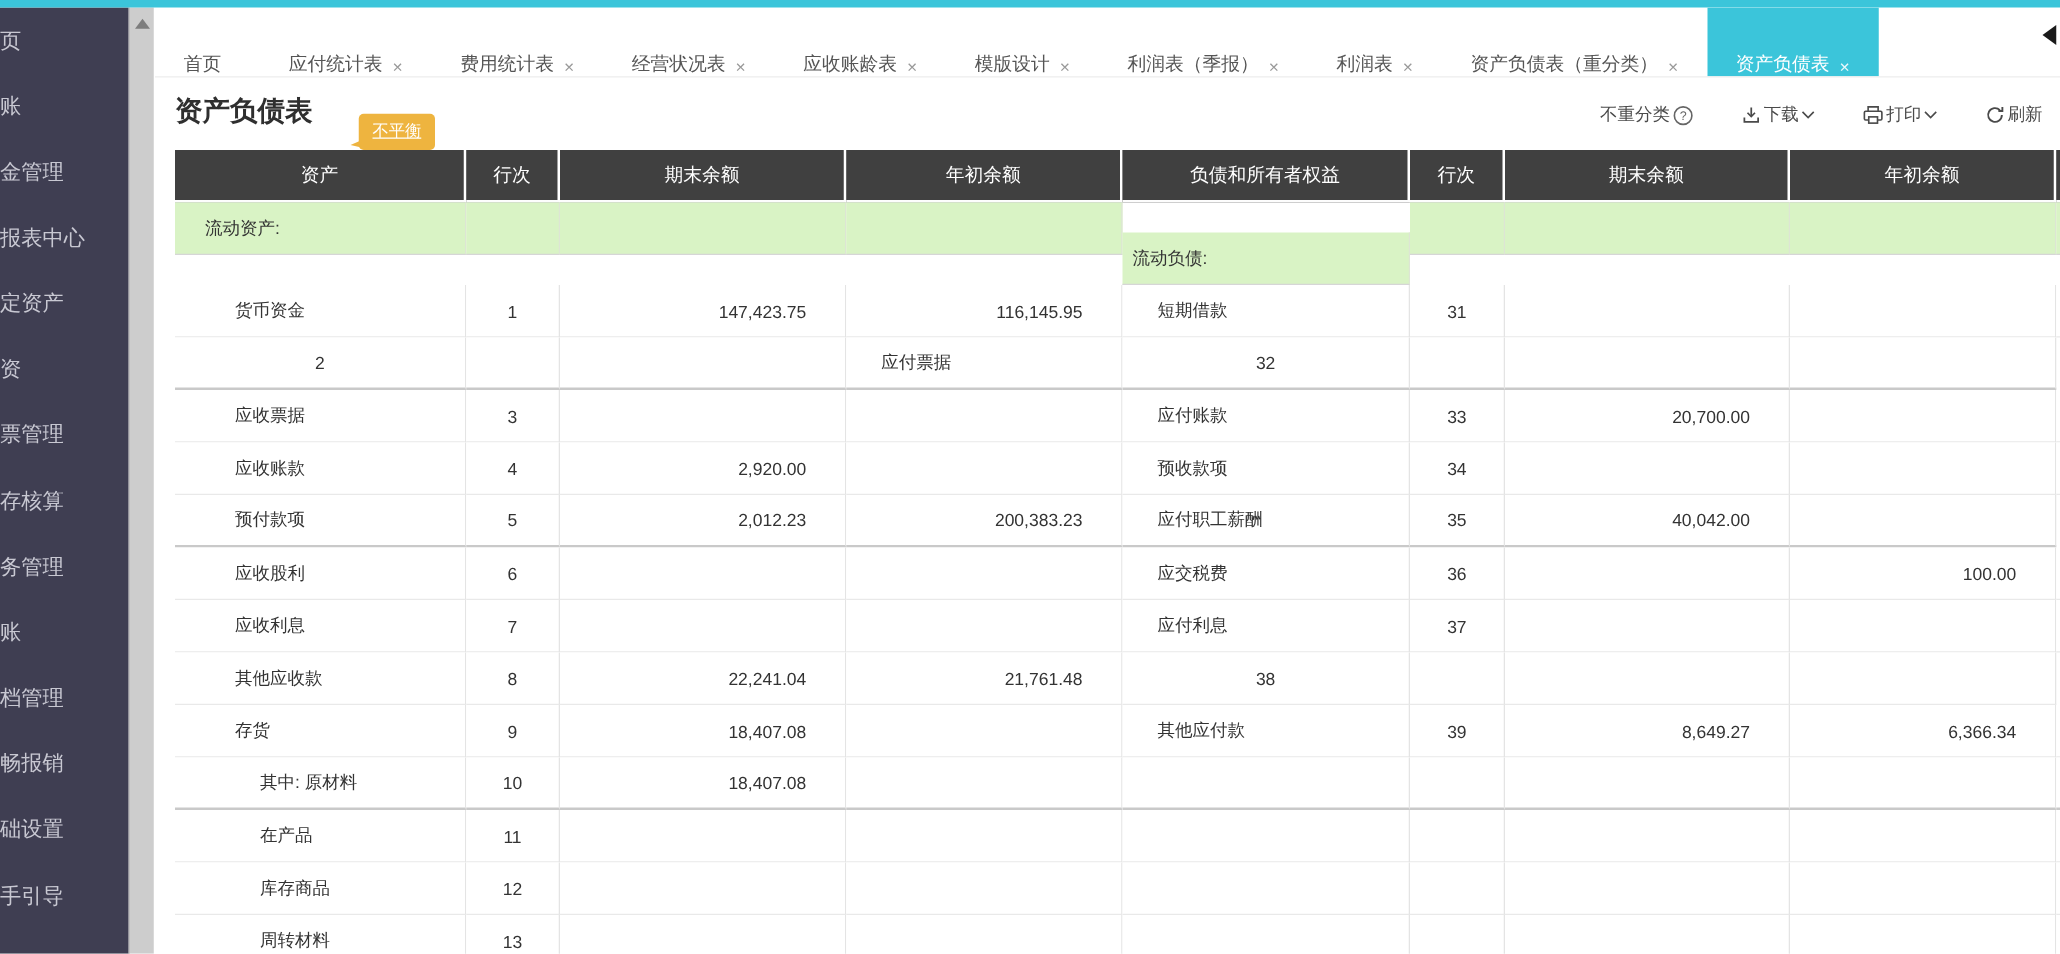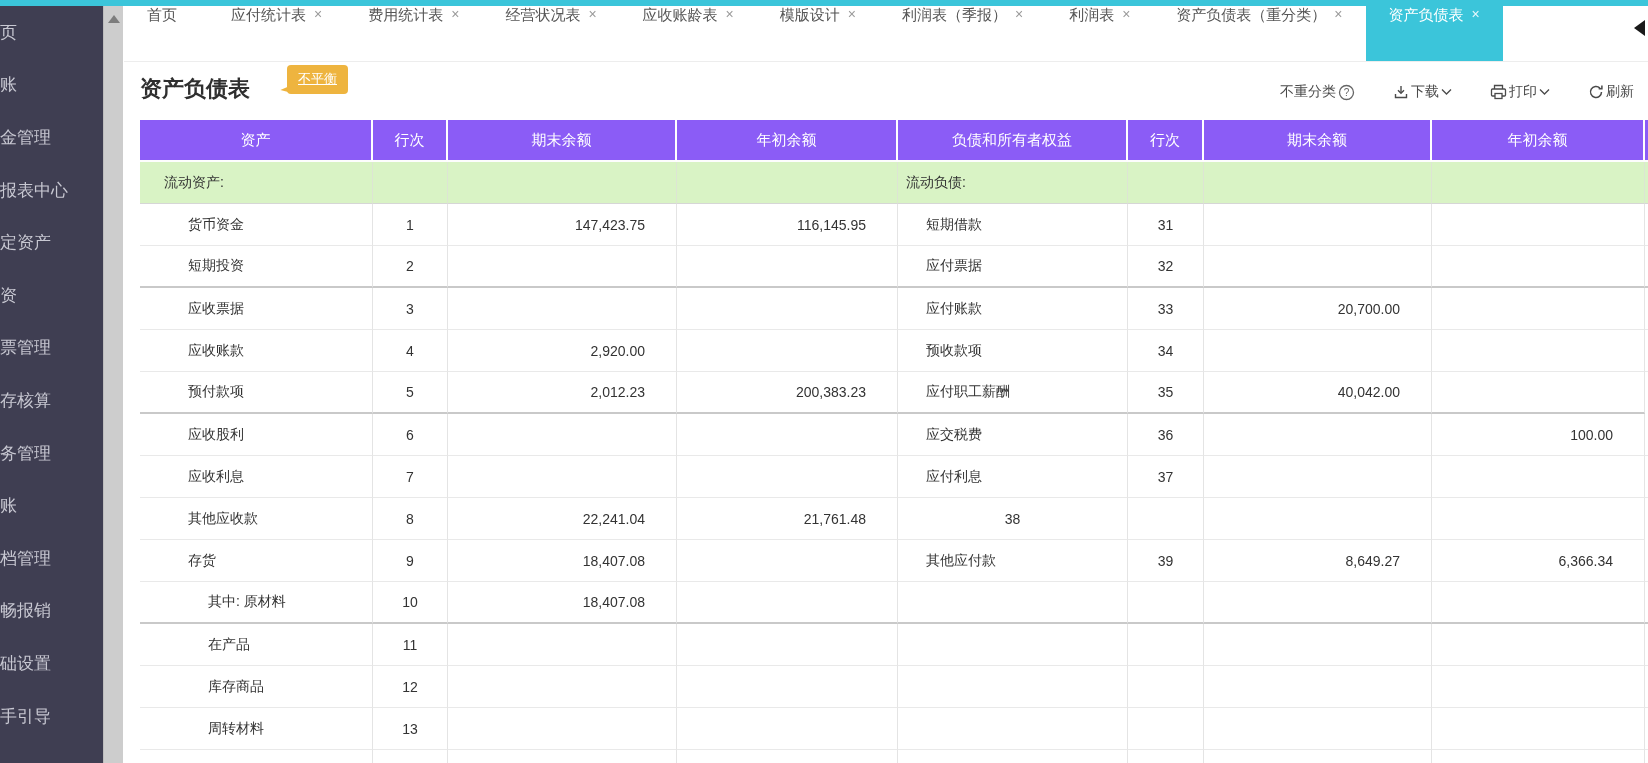--- a/index.html
+++ b/index.html
@@ -12,49 +12,49 @@
   
   .sidebar { position:absolute; left:0; top:6px; width:103px; height:757px; background:#3f3e52; overflow:hidden; }
   .side-item { height:52.6px; display:flex; align-items:center; color:#c8c8d2; font-size:17px; white-space:nowrap; overflow:hidden; cursor:pointer; }
   .side-scroll { position:absolute; left:103px; top:6px; width:20px; height:757px; background:#cdcdcd; border-left:1px solid #bdbdbd; }
   .scroll-up { position:absolute; top:9px; left:4px; width:0; height:0;
                border-left:6px solid transparent; border-right:6px solid transparent; border-bottom:8px solid #7d7d7d; }
 
   
   .tabbar { position:absolute; left:124px; top:6px; width:1524px; height:56px; background:#fff;
             display:flex; align-items:stretch; border-bottom:1px solid #ededed; overflow:hidden; }
-  .tab { display:flex; align-items:flex-start; padding:0 23px; font-size:15px; color:#555; cursor:pointer; white-space:nowrap; }
+  .tab { display:flex; align-items:flex-end; padding:0 23px; font-size:15px; color:#555; cursor:pointer; white-space:nowrap; }
   .tab-close { margin-left:8px; color:#9a9a9a; font-size:14px; }
   .tab.active { background:#3bc5da; color:#fff; }
   .tab.active .tab-close { color:#eaf9fc; }
   .tab-scroll-left { position:absolute; right:3px; top:20px; width:0; height:0;
             border-top:8px solid transparent; border-bottom:8px solid transparent; border-right:11px solid #1a1a1a; cursor:pointer; }
 
   
   .page-title { position:absolute; left:140px; top:74px; font-size:22px; font-weight:bold; color:#2f2f2f; }
-  .badge { position:absolute; left:287px; top:65px; background:#eeb43f; color:#fff; font-size:13px;
+  .badge { position:absolute; left:287px; top:91px; background:#eeb43f; color:#fff; font-size:13px;
            padding:5px 11px 6px; border-radius:4px; text-decoration:underline; }
   .badge::before { content:""; position:absolute; left:-6px; bottom:3px; width:0; height:0;
            border-top:6px solid transparent; border-right:8px solid #eeb43f; transform:rotate(14deg); }
 
   .toolbar { position:absolute; left:1280px; top:80px; height:24px; display:flex; align-items:center; gap:38px;
              font-size:14px; color:#4a4a4a; white-space:nowrap; }
   .tool { display:flex; align-items:center; gap:2px; cursor:pointer; }
   .tool svg { display:block; }
 
   
   .btable { position:absolute; left:140px; top:120px; width:1585px; }
   .trow { display:grid; grid-template-columns:233px 75px 229px 221px 230px 76px 228px 213px 79px; }
   .cell { height:42px; display:flex; align-items:center; font-size:14px; color:#333;
           border-right:1px solid #e4e4e4; border-bottom:1px solid #e9e9e9; background:#fff; overflow:hidden; white-space:nowrap; }
-  .thead .cell { background:#8b5cf6; color:#fff; font-size:15px; justify-content:center;
+  .thead .cell { background:#404040; color:#fff; font-size:15px; justify-content:center;
                  border-right:2px solid #fff; border-bottom:2px solid #fdfdfd; }
   .section .cell { background:#d9f3c5; border-bottom:1px solid #d6d6d6; border-right:1px solid #dde5d4; }
   .c-sec-left { padding-left:24px; }
-  .c-sec-right { padding-left:8px; }
+  .c-sec-right { padding-left:8px;margin-top:24px; }
   .c-name.lv1 { padding-left:48px; }
   .c-name.lv2 { padding-left:68px; }
   .c-lname.lv1 { padding-left:28px; }
   .c-no { justify-content:center; }
   .c-amt { justify-content:flex-end; padding-right:31px; }
   .trow.thick .cell { border-bottom:2px solid #c9c9c9; }
 </style>
 </head>
 <body>
 
@@ -262,21 +262,20 @@
         <div class="cell c-amt">147,423.75</div>
         <div class="cell c-amt">116,145.95</div>
         <div class="cell c-lname lv1">短期借款</div>
         <div class="cell c-no">31</div>
         <div class="cell c-amt"></div>
         <div class="cell c-amt"></div>
         <div class="cell"></div>
       </div>
 
       <div class="trow thick">
-        <div class="cell c-name lv1">短期投资</div>
         <div class="cell c-no">2</div>
         <div class="cell c-amt"></div>
         <div class="cell c-amt"></div>
         <div class="cell c-lname lv1">应付票据</div>
         <div class="cell c-no">32</div>
         <div class="cell c-amt"></div>
         <div class="cell c-amt"></div>
         <div class="cell"></div>
       </div>
 

